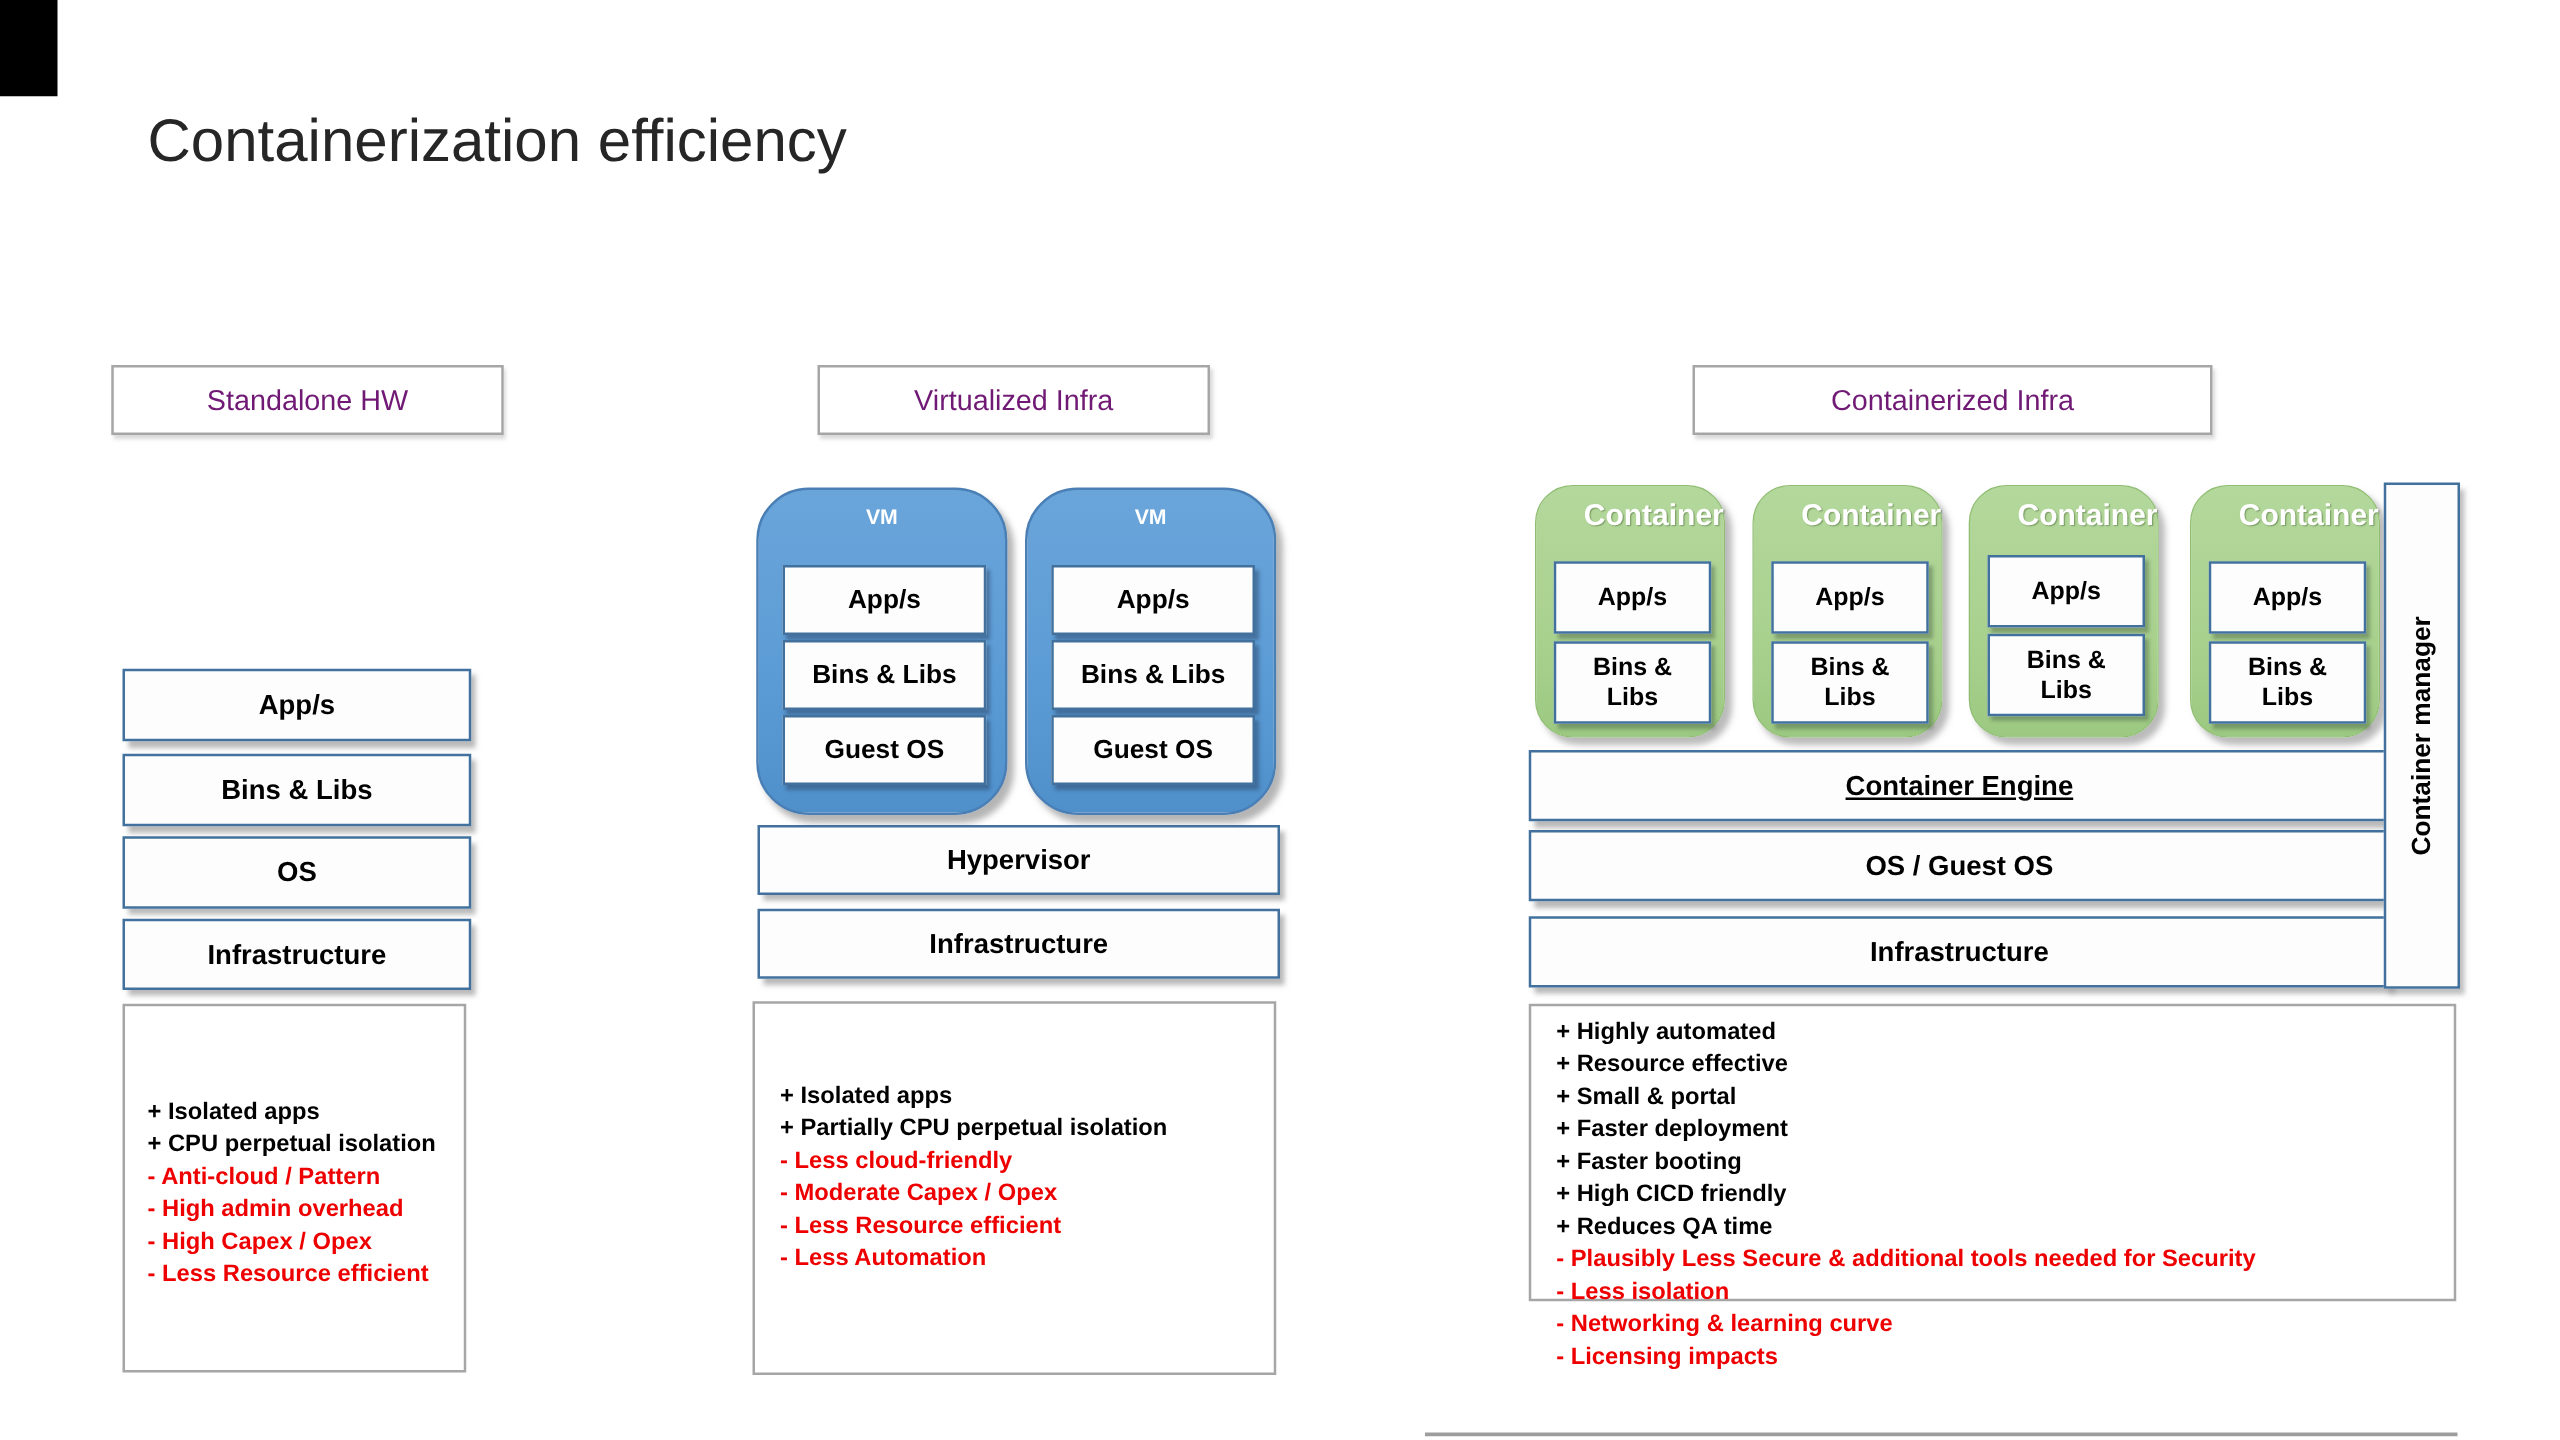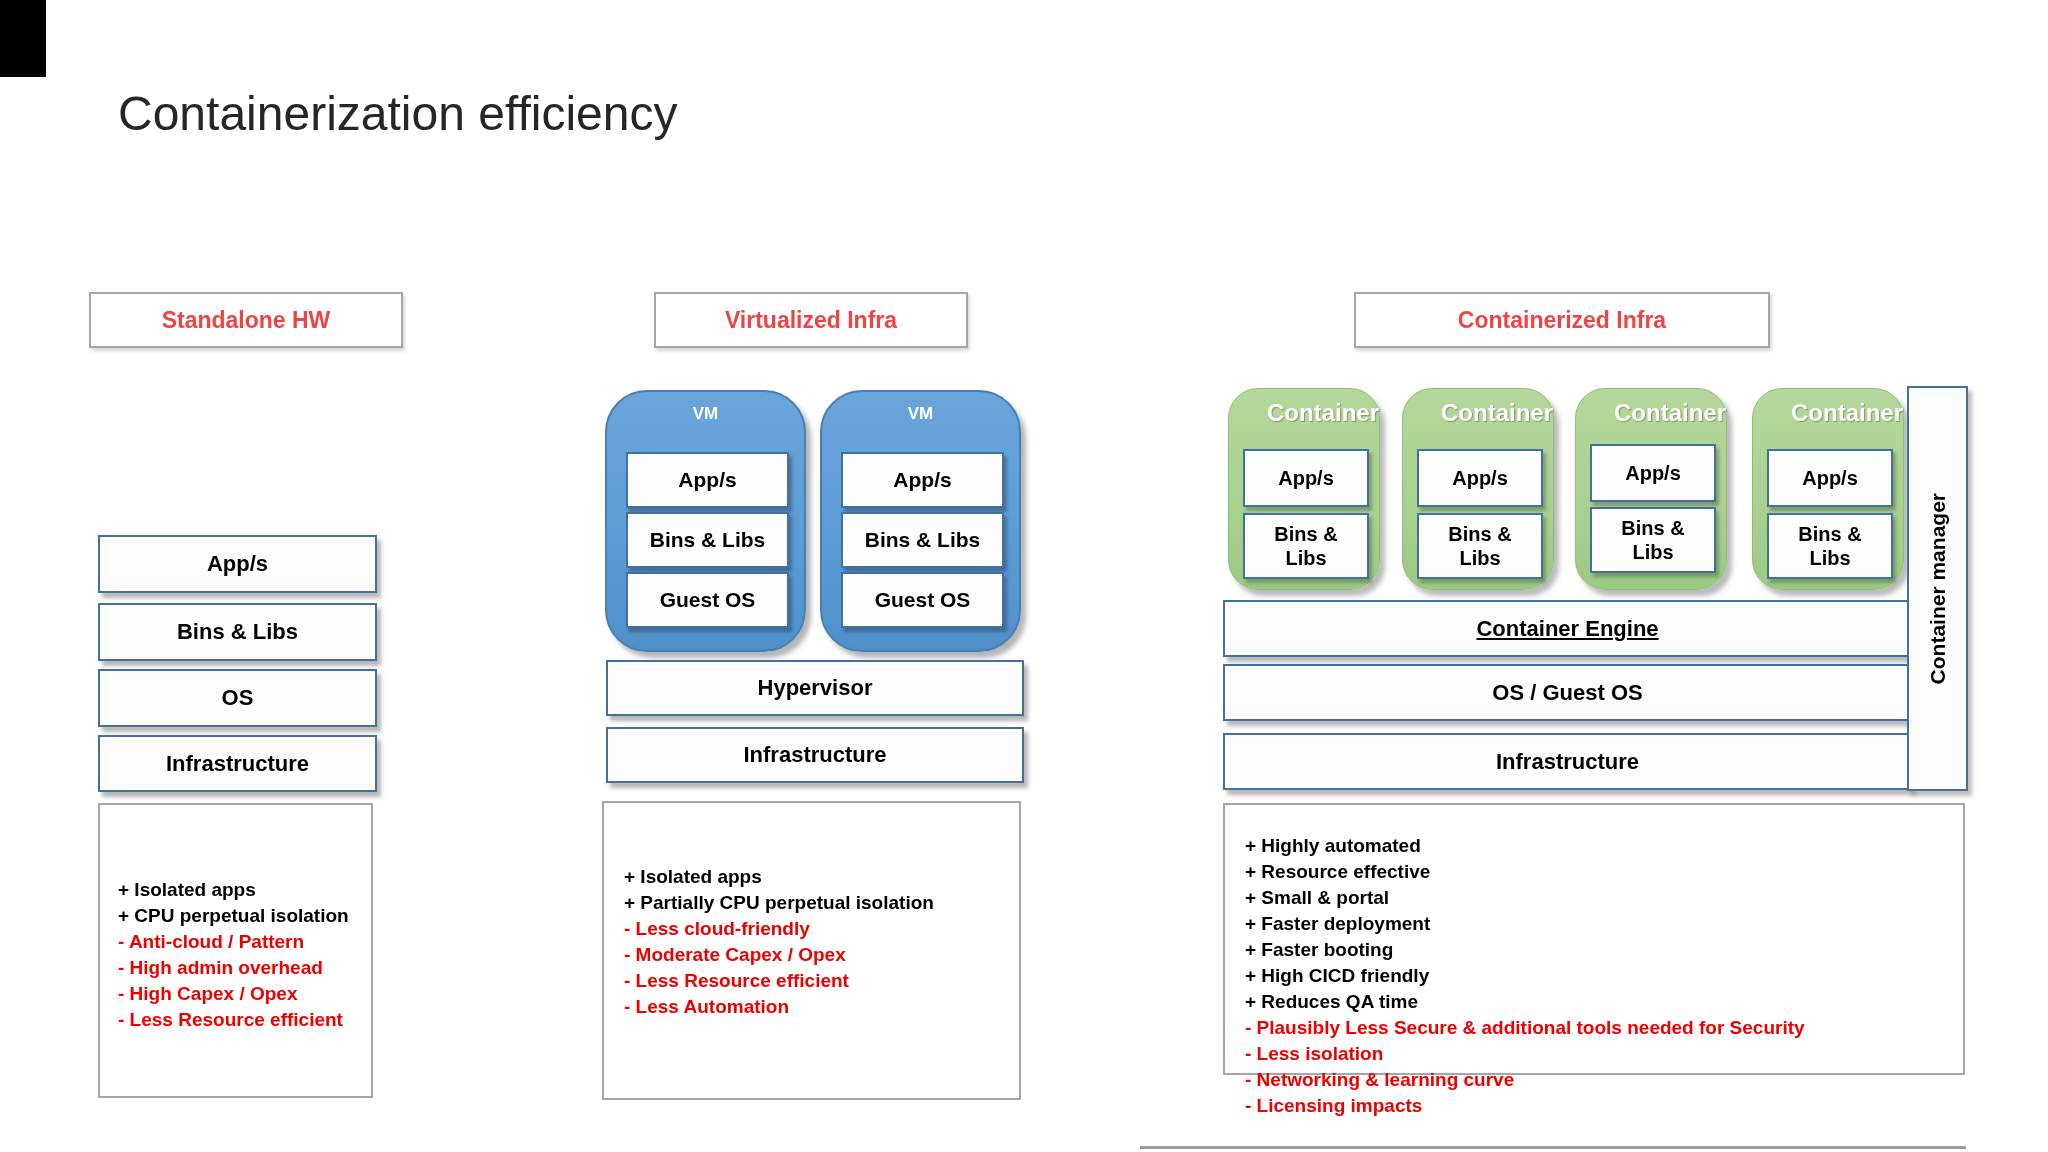--- a/index.html
+++ b/index.html
@@ -7,21 +7,21 @@
          font-family:"Liberation Sans", sans-serif;}
 
   .title{position:absolute;left:118px;top:86px;font-size:48px;font-weight:300;
          color:#262626;letter-spacing:0px;}
 
   .corner{position:absolute;left:0;top:0;width:46px;height:77px;background:#000;}
 
   .hdr{position:absolute;height:52px;background:#ffffff;border:2px solid #a6a6a6;
        box-shadow:2px 3px 3px rgba(170,170,170,.45);
        display:flex;align-items:center;justify-content:center;
-       font-size:23px;font-weight:bold;color:#ef4444;}
+       font-size:23px;font-weight:normal;color:#701a75;}
 
   .bluebox{position:absolute;background:#fdfdfd;border:2px solid #41719c;
            box-shadow:4px 5px 4px rgba(125,125,125,.55);
            display:flex;align-items:center;justify-content:center;
            font-size:22px;font-weight:bold;color:#000;text-align:center;}
 
   .vm{position:absolute;width:197px;height:258px;border-radius:42px;
       background:linear-gradient(180deg,#6aa5da 0%,#5b9bd5 60%,#4f90cb 100%);
       border:2px solid #4a7fb5;box-shadow:5px 6px 5px rgba(120,120,120,.55);}
   .vm-label{position:absolute;left:0;right:0;top:12px;text-align:center;
@@ -134,21 +134,21 @@
   </div>
 
   <div class="bluebox" style="left:1223px;top:600px;width:685px;height:53px;text-decoration:underline;">Container Engine</div>
   <div class="bluebox" style="left:1223px;top:664px;width:685px;height:53px;">OS / Guest OS</div>
   <div class="bluebox" style="left:1223px;top:733px;width:685px;height:53px;">Infrastructure</div>
 
   <div class="sidebar">
     <div class="vtext">Container manager</div>
   </div>
 
-  <div class="panel" style="left:1223px;top:803px;width:742px;height:272px;padding:28px 0 0 20px;box-sizing:border-box;">
+  <div class="panel" style="left:1223px;top:803px;width:742px;height:238px;padding:8px 0 0 20px;box-sizing:border-box;">
     <div class="line">+ Highly automated</div>
     <div class="line">+ Resource effective</div>
     <div class="line">+ Small &amp; portal</div>
     <div class="line">+ Faster deployment</div>
     <div class="line">+ Faster booting</div>
     <div class="line">+ High CICD friendly</div>
     <div class="line">+ Reduces QA time</div>
     <div class="line neg">- Plausibly Less Secure &amp; additional tools needed for Security</div>
     <div class="line neg">- Less isolation</div>
     <div class="line neg">- Networking &amp; learning curve</div>

